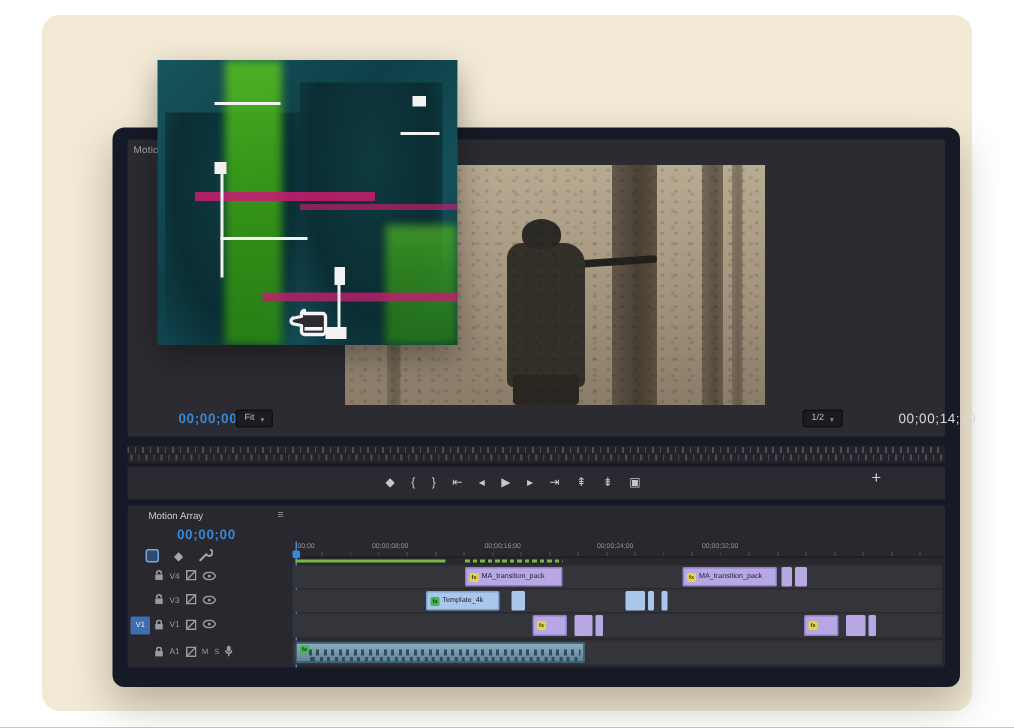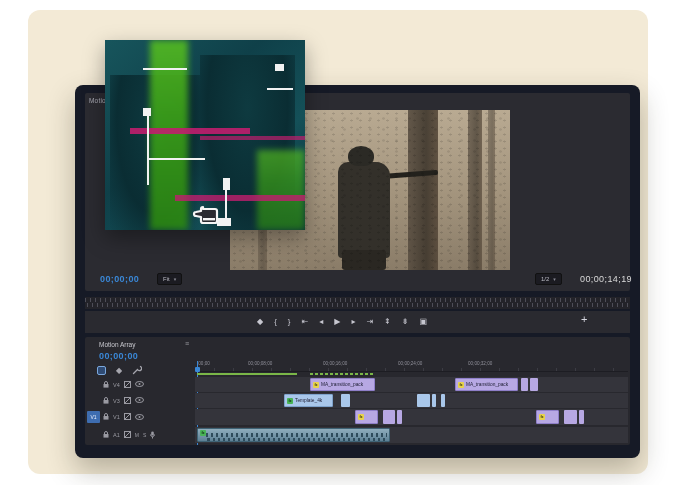--- a/index.html
+++ b/index.html
@@ -22,21 +22,21 @@
   .trunk { top:0; height:100%; background:linear-gradient(90deg,#5a4f42,#3e362c 60%,#57493a); opacity:.9; }
   .mottle { width:100%; height:100%;
     background-image:radial-gradient(#00000022 1px, transparent 1.6px), radial-gradient(#00000018 1px, transparent 1.8px);
     background-size:9px 7px, 13px 11px; background-position:0 0, 4px 3px; }
   #soldier-body { left:108px; top:52px; width:52px; height:96px; background:#33302a; border-radius:10px 14px 4px 4px; }
   #soldier-helmet { left:118px; top:36px; width:26px; height:20px; background:#2b2a25; border-radius:50% 50% 40% 40%; }
   #soldier-rifle { left:150px; top:62px; width:58px; height:5px; background:#23211c; transform:rotate(-4deg); border-radius:2px; }
   #soldier-legs { left:112px; top:140px; width:44px; height:20px; background:#2a2722; border-radius:3px; }
 
   
-  .tc { font-size:9px; font-weight:bold; letter-spacing:.4px; }
+  .tc { font-size:9px; font-weight:bold; letter-spacing:.4px;margin-left:19px; }
   .tc-blue { color:#3a87d6; }
   .tc-white { color:#d9d9d9; font-weight:normal; }
   .pill { background:#1b1b21; border:1px solid #111; color:#b9b9c2; font-size:6px; border-radius:2px;
           height:12px; display:flex; align-items:center; gap:4px; padding:0 5px; }
   .pill .caret { font-size:5px; color:#8a8a94; }
 
   
   #tickstrip { left:10px; top:212px; width:545px; height:12px; background:#232329; }
   .tickband { left:0; width:100%; height:4px;
     background-image:repeating-linear-gradient(90deg,#4e4e58 0 1px, transparent 1px 5px); }

